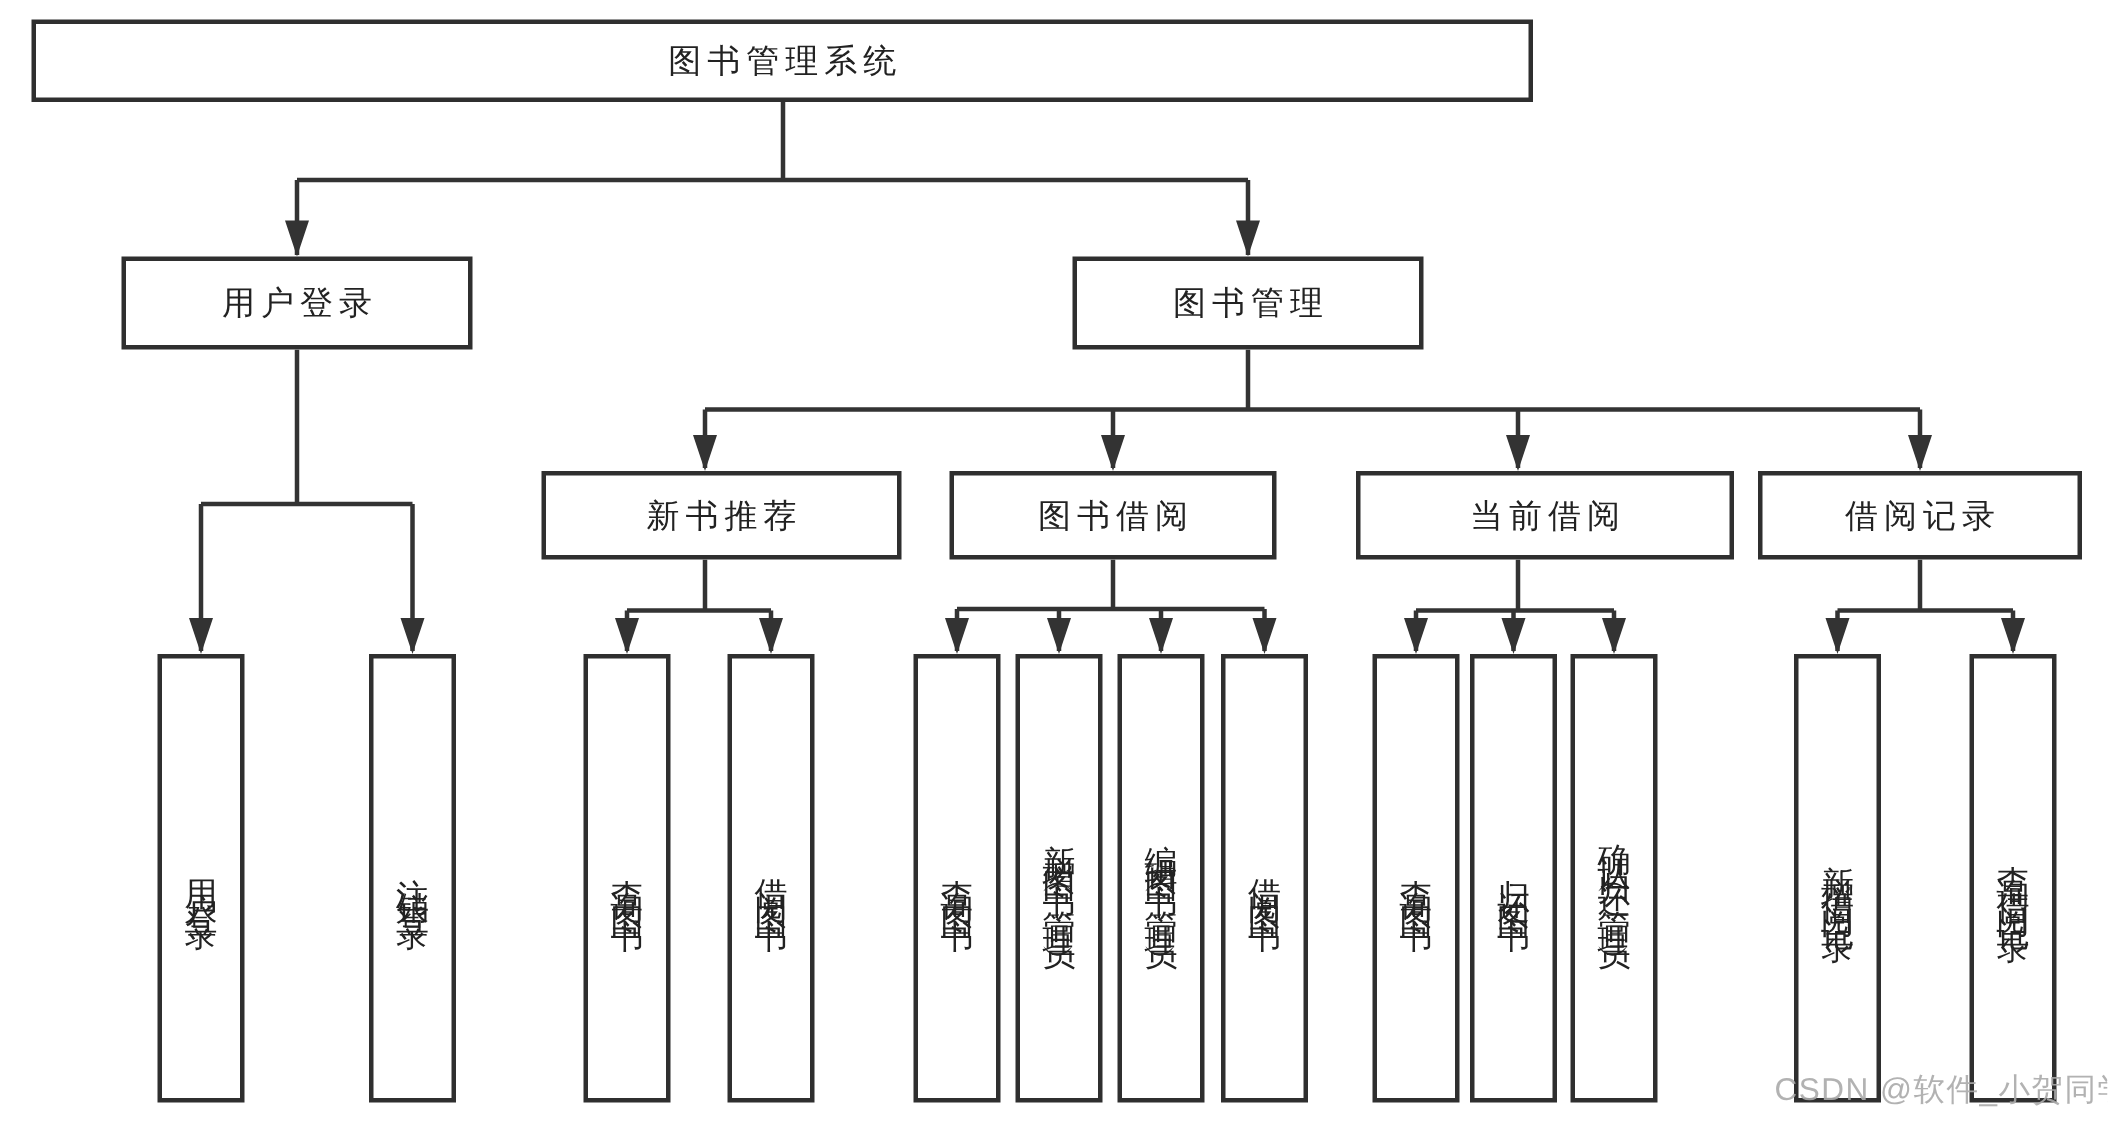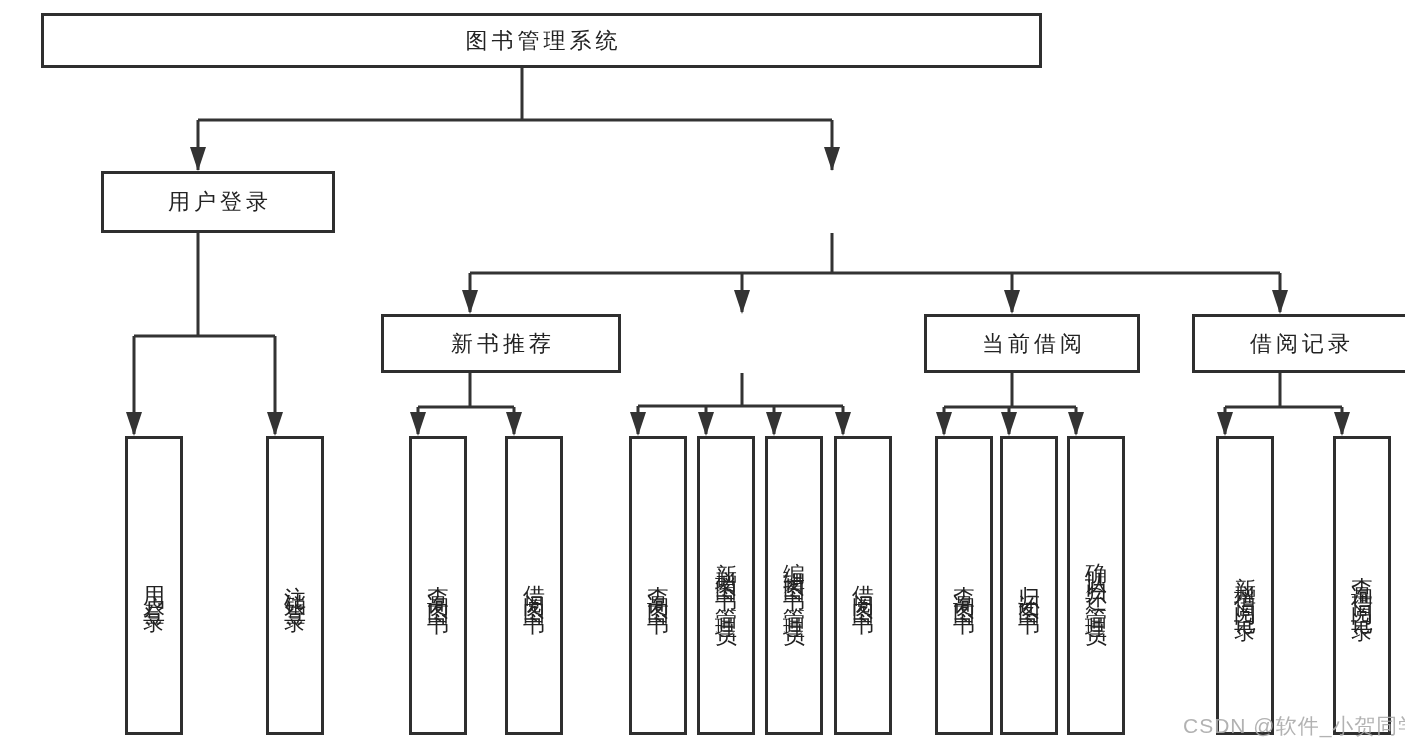--- a/index.html
+++ b/index.html
@@ -21,21 +21,20 @@
     position: absolute;
     box-sizing: border-box;
     background: #ffffff;
     border: 3px solid #2f2f2f;
     color: #222222;
     display: flex;
     align-items: center;
     justify-content: center;
     z-index: 2;
     font-size: 22px;
-    margin-left: 20px;
   }
   .box.h {
     letter-spacing: 4px;
     text-indent: 4px;
     white-space: nowrap;
   }
   .box.v {
     writing-mode: vertical-rl;
     text-orientation: mixed;
     letter-spacing: 9px;
@@ -78,23 +77,25 @@
       M630,412 L646,412 L638,436 Z  M698,412 L714,412 L706,436 Z
       M766,412 L782,412 L774,436 Z  M835,412 L851,412 L843,436 Z
       M936,412 L952,412 L944,436 Z  M1001,412 L1017,412 L1009,436 Z
       M1068,412 L1084,412 L1076,436 Z
       M1217,412 L1233,412 L1225,436 Z  M1334,412 L1350,412 L1342,436 Z"></path>
   </svg>
 
   <div class="box h" style="left:21px; top:13px; width:1001px; height:55px;">图书管理系统</div>
 
   <div class="box h" style="left:81px; top:171px; width:234px; height:62px;">用户登录</div>
+  <div class="box h" style="left:715px; top:171px; width:234px; height:62px;">图书管理</div>
 
   <div class="box h" style="left:361px; top:314px; width:240px; height:59px;">新书推荐</div>
-  <div class="box h" style="left:904px; top:314px; width:216px; height:59px;">当前借阅</div>
+  <div class="box h" style="left:633px; top:314px; width:218px; height:59px;">图书借阅</div>
+  <div class="box h" style="left:904px; top:314px; width:252px; height:59px;">当前借阅</div>
   <div class="box h" style="left:1172px; top:314px; width:216px; height:59px;">借阅记录</div>
 
   <div class="box v" style="left:105px; top:436px; width:58px; height:299px;">用户登录</div>
   <div class="box v" style="left:246px; top:436px; width:58px; height:299px;">注销登录</div>
 
   <div class="box v" style="left:389px; top:436px; width:58px; height:299px;">查询图书</div>
   <div class="box v" style="left:485px; top:436px; width:58px; height:299px;">借阅图书</div>
 
   <div class="box v" style="left:609px; top:436px; width:58px; height:299px;">查询图书</div>
   <div class="box v" style="left:677px; top:436px; width:58px; height:299px;">新增图书（管理员）</div>

